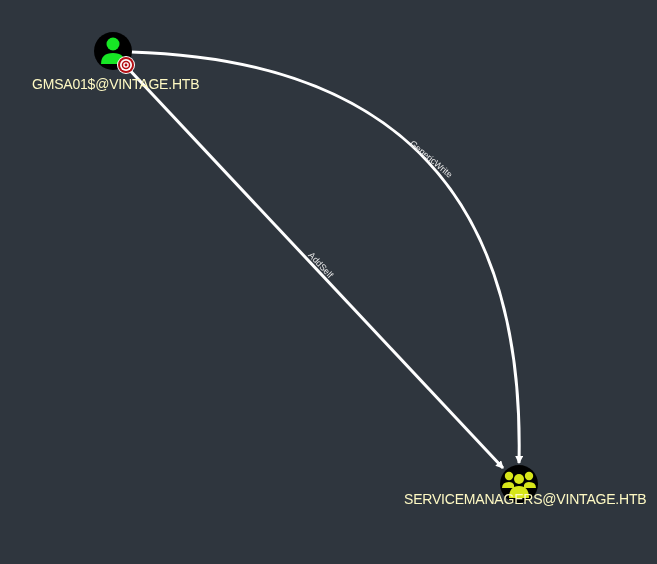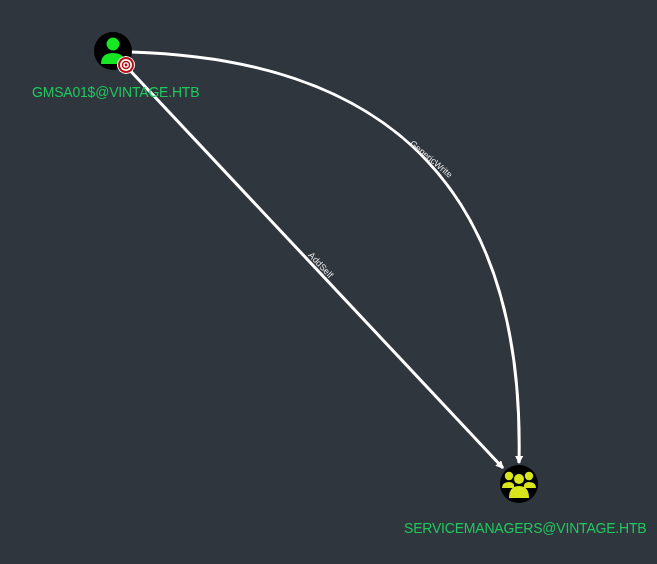--- a/index.html
+++ b/index.html
@@ -4,22 +4,22 @@
   <style>
     html, body { margin: 0; padding: 0; }
     body {
       width: 657px; height: 564px; overflow: hidden;
       background: #2f363e;
       font-family: "Liberation Sans", sans-serif;
       position: relative;
     }
     #graph { position: absolute; left: 0; top: 0; }
     .node-label {
-      position: absolute; color: #22c55e; font-size: 14px;
-      white-space: nowrap; letter-spacing: -0.2px; margin-top: 8px;
+      position: absolute; color: #fef9c3; font-size: 14px;
+      white-space: nowrap; letter-spacing: -0.2px;
     }
     .edge-label {
       position: absolute; color: #e8e8e8; font-size: 9px;
       white-space: nowrap; transform-origin: center center;
     }
   </style>
 </head>
 <body>
 
 <svg id="graph" width="657" height="564">
@@ -59,13 +59,13 @@
       <circle cx="519" cy="479" r="5"></circle>
       <path d="M509,498 Q509,486 519,486 Q529,486 529,498 Z"></path>
     </g>
   </g>
 </svg>
 
 <div class="edge-label" style="left:405px; top:154px; transform: rotate(40deg);">GenericWrite</div>
 <div class="edge-label" style="left:305px; top:260px; transform: rotate(47deg);">AddSelf</div>
 
 <div class="node-label" style="left:32px; top:76px;">GMSA01$@VINTAGE.HTB</div>
-<div class="node-label" style="left:404px; top:512px;">SERVICEMANAGERS@VINTAGE.HTB</div>
+<div class="node-label" style="left:404px; top:491px;">SERVICEMANAGERS@VINTAGE.HTB</div>
 
 </body></html>

